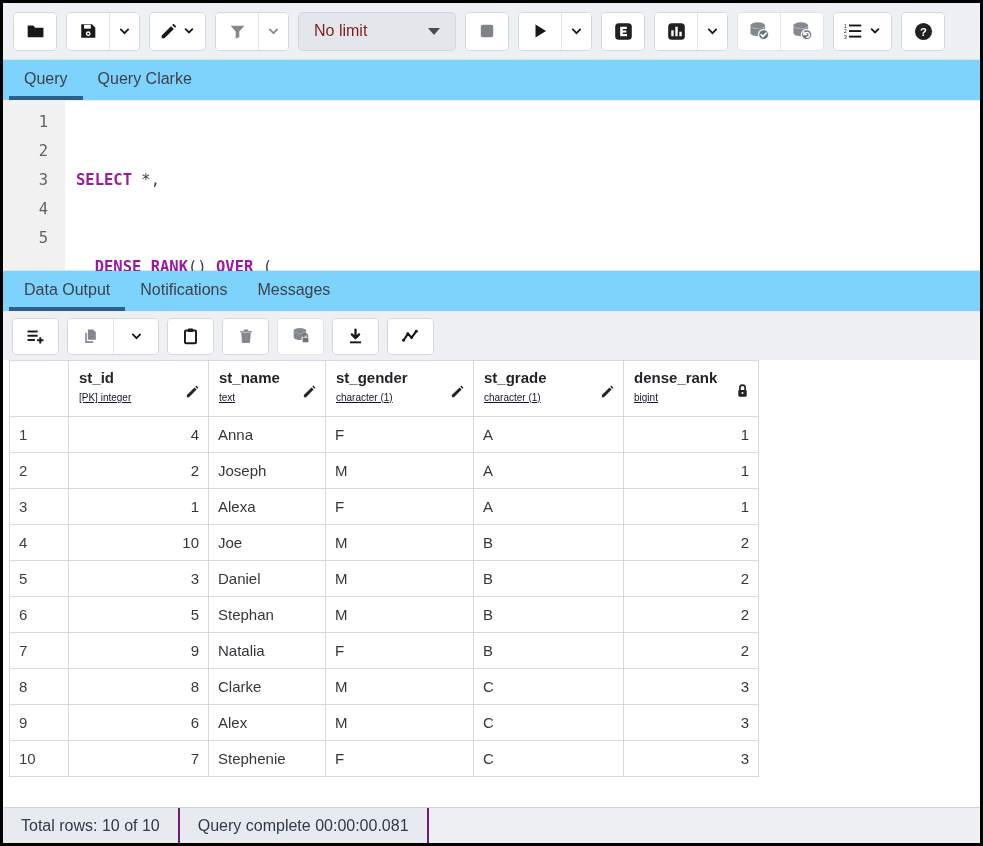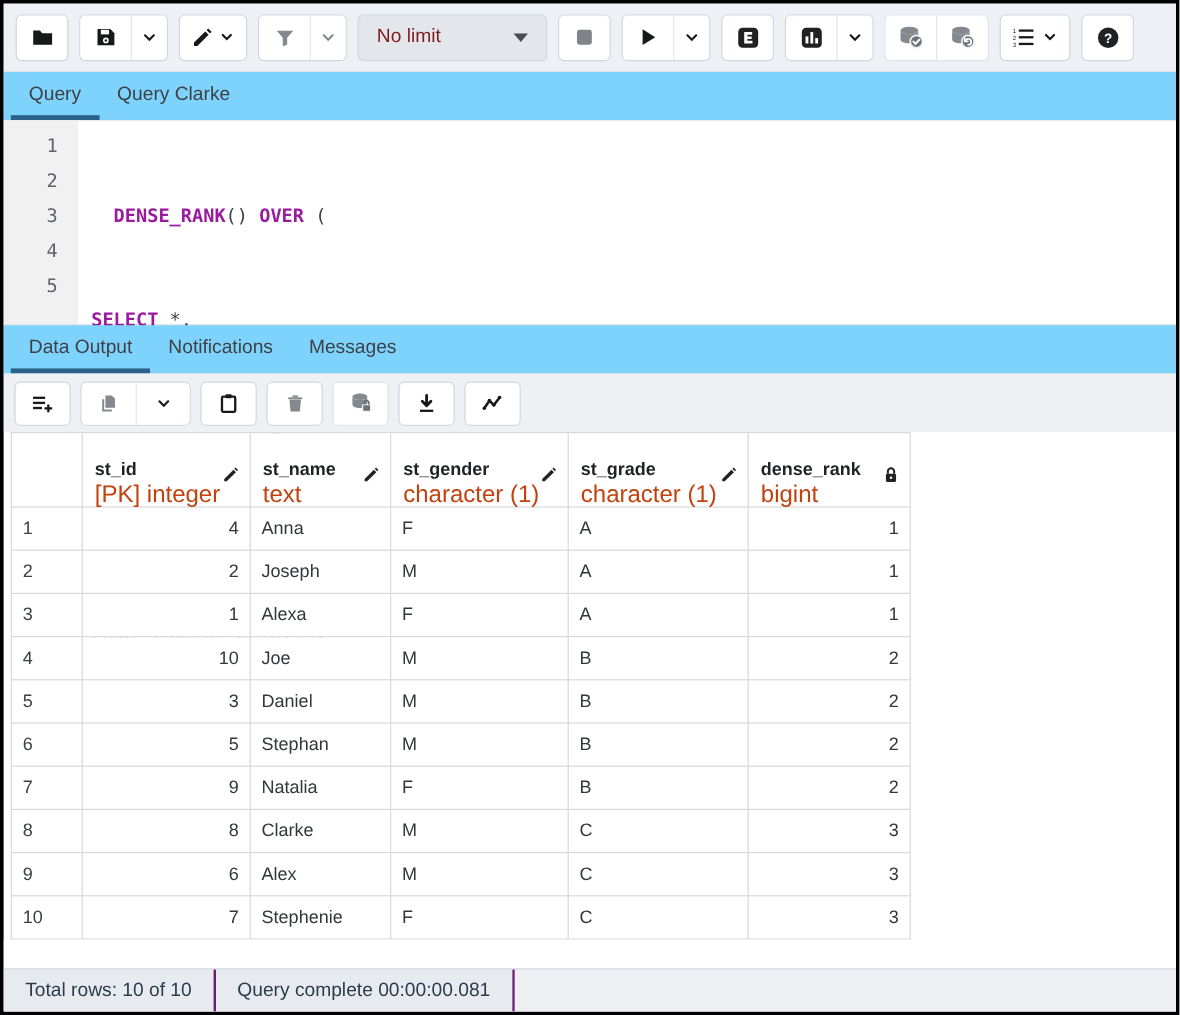--- a/index.html
+++ b/index.html
@@ -46,23 +46,23 @@
                   gap:8px; padding:0 9px; flex-shrink:0; }
   .grid-toolbar .tb-group { height:37px; }
   .grid-toolbar .tb-btn { min-width:45px; }
 
   
   .grid-wrap { margin-left:6px; flex-shrink:0; }
   table.grid { border-collapse:collapse; font-size:15px; color:#33373c; table-layout:fixed; }
   .grid th, .grid td { border:1px solid #d8d9db; background:#fff; }
   .grid th { height:56px; vertical-align:top; padding:7px 8px 0 10px; text-align:left; font-weight:normal; cursor:pointer; }
   .grid td { height:36px; padding:0 9px; cursor:pointer; }
-  .hdr { display:flex; justify-content:space-between; align-items:flex-start;margin-top:14px; }
+  .hdr { display:flex; justify-content:space-between; align-items:center; }
   .col-name { font-size:15px; font-weight:bold; color:#1f2226; line-height:20px; }
-  .col-type { font-size:20px; color:#c2410c; line-height:20px; }
+  .col-type { font-size:10px; color:#0f172a; line-height:20px;text-decoration:underline; }
   .hdr .icon { margin-top:6px; color:#222; flex-shrink:0; }
   td.num { text-align:right; }
   td.rownum { text-align:left; color:#3c4043; }
   .c-rownum { width:59px; } .c-id { width:140px; } .c-name { width:117px; }
   .c-gender { width:148px; } .c-grade { width:150px; } .c-rank { width:135px; }
 
   .spacer { flex:1; background:#fff; }
 
   
   .statusbar { height:36px; background:#edeff2; border-top:1px solid #ccd1d7;
@@ -274,22 +274,22 @@
 
   <div class="editor">
     <div class="gutter">
       <div>1</div>
       <div>2</div>
       <div>3</div>
       <div>4</div>
       <div>5</div>
     </div>
     <div class="code">
+      <div><span class="kw">SELECT</span><span> *,</span></div>
       <div><span>  </span><span class="kw">DENSE_RANK</span><span>() </span><span class="kw">OVER</span><span> (</span></div>
-      <div><span class="kw">SELECT</span><span> *,</span></div>
       <div><span>    </span><span class="kw">ORDER BY</span><span> st_grade</span></div>
       <div><span>) </span><span class="kw">AS</span><span> dense_rank</span></div>
       <div><span class="kw">FROM</span><span> student_details;</span></div>
     </div>
   </div>
 
   <div class="tabstrip">
     <div class="tab active">
       <span>Data Output</span>
     </div>

